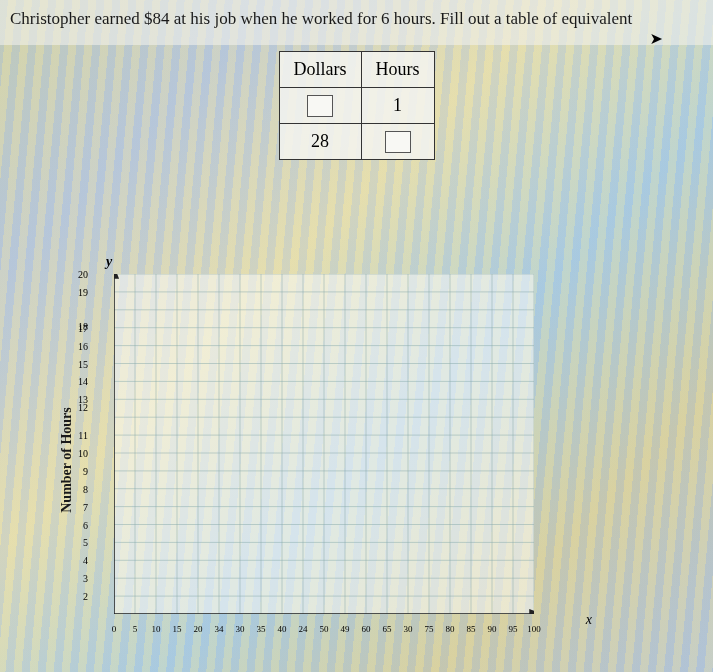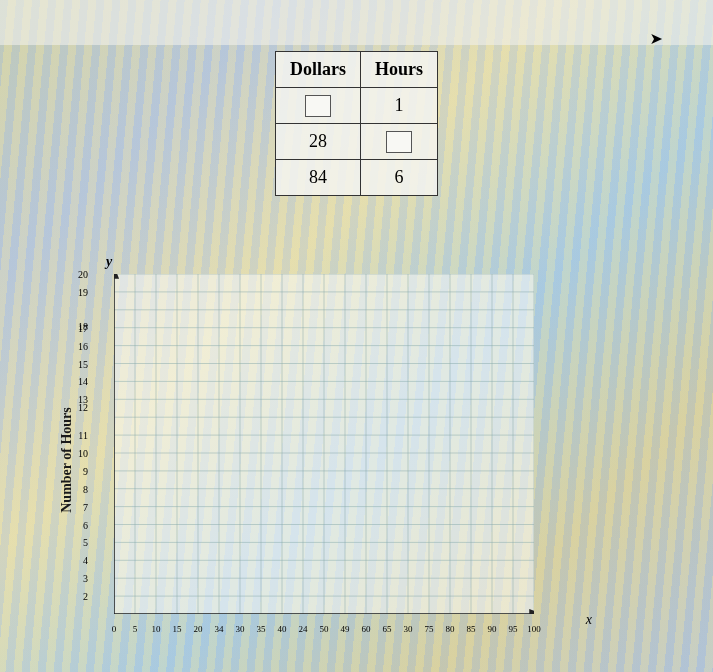--- a/index.html
+++ b/index.html
@@ -50,21 +50,21 @@
     }
     table.ratio th, table.ratio td {
       border: 1.5px solid #333;
       padding: 6px 14px;
       text-align: center;
       font-size: 18px;
       height: 36px;
       min-width: 72px;
     }
     table.ratio th {
-      font-weight: bold;
+      font-weight: normal;
       font-size: 18px;
     }
     .input-box {
       display: inline-block;
       width: 26px;
       height: 22px;
       border: 1.5px solid #555;
       background: #f8f8f4;
       vertical-align: middle;
     }
@@ -136,42 +136,38 @@
       transform: translateX(-50%);
       white-space: nowrap;
     }
   </style>
 </head>
 <body>
 
 <div class="moire-overlay"></div>
 
 <div class="problem-text">
-  <br>
+  <span>Christopher earned $84 at his job when he worked for 6 hours. Fill out a table of equivalent</span><br>
   <span class="cursor-arrow">➤</span>
 </div>
 
 <div class="table-wrap">
   <table class="ratio">
     <tbody>
         <tr>
       <th>Dollars</th>
       <th>Hours</th>
     </tr>
     <tr>
       <td><span class="input-box"></span></td>
       <td>1</td>
     </tr>
     <tr>
       <td>28</td>
       <td><span class="input-box"></span></td>
-    </tr>
-    <tr>
-      <td>84</td>
-      <td>6</td>
     </tr>
   </tbody>
     </table>
 </div>
 
 <div class="graph-area">
   <span class="y-letter">y</span>
   <div class="y-axis-label">Number of Hours</div>
 
   <div class="grid">

